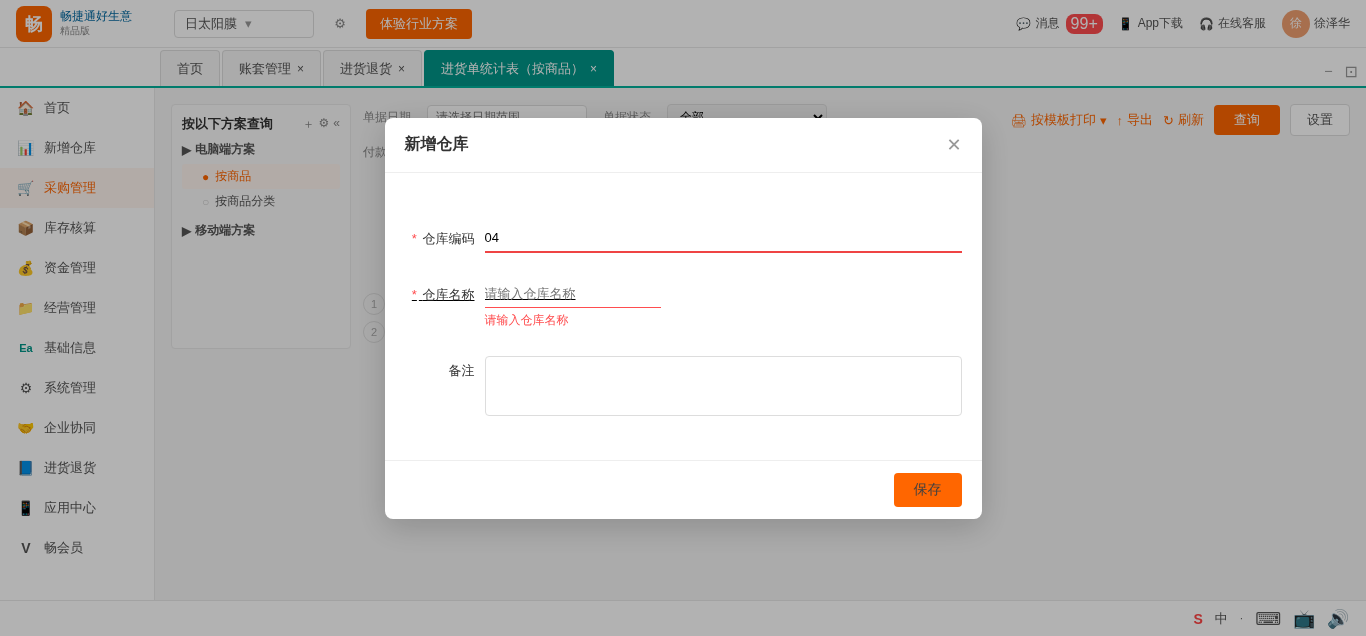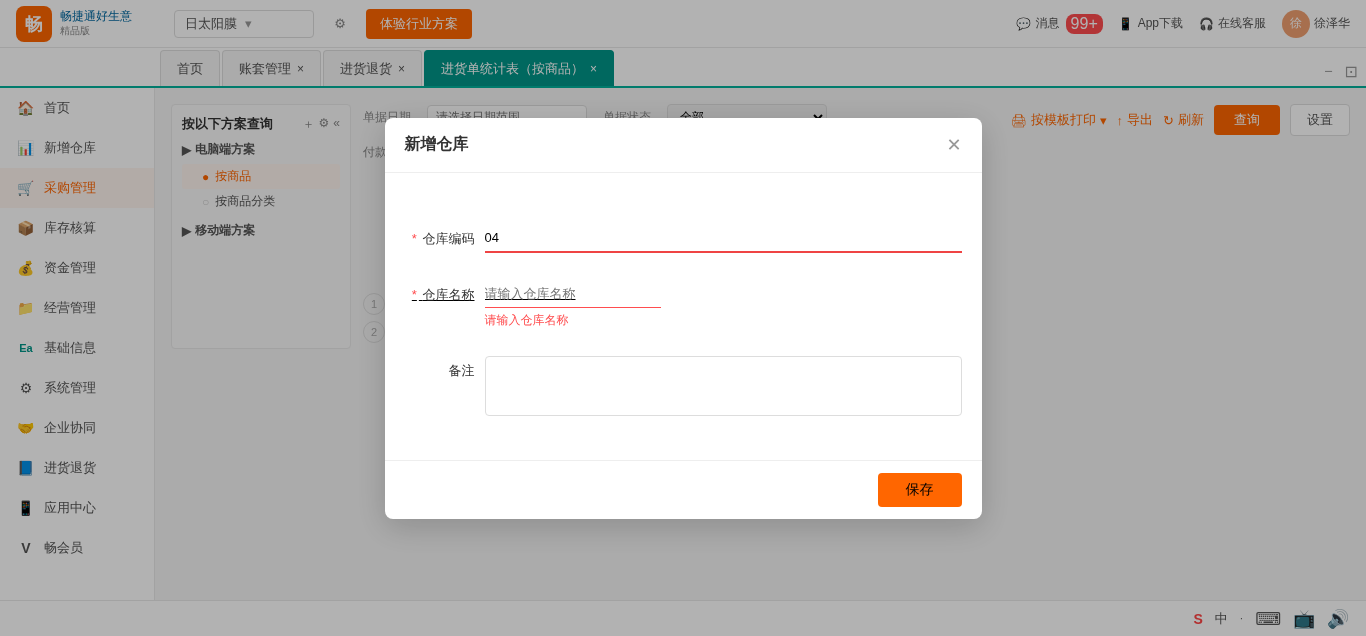--- a/index.html
+++ b/index.html
@@ -334,24 +334,24 @@
     }
     .dropdown-item.selected { background: #fff0e6; color: #ff6600; }
 
     .modal-footer {
       padding: 12px 20px;
       display: flex; justify-content: flex-end; gap: 10px;
       border-top: 1px solid #eee;
     }
     .btn-save {
       background: #ff6600;
-      color: #000000;
+      color: #404040;
       border: none;
       border-radius: 4px;
-      padding: 8px 28px;
+      padding: 8px 20px;
       cursor: pointer;
       font-size: 14px;
     }
 
     
     .bottom-bar {
       position: fixed;
       bottom: 0; left: 0; right: 0;
       height: 36px;
       background: #fff;

